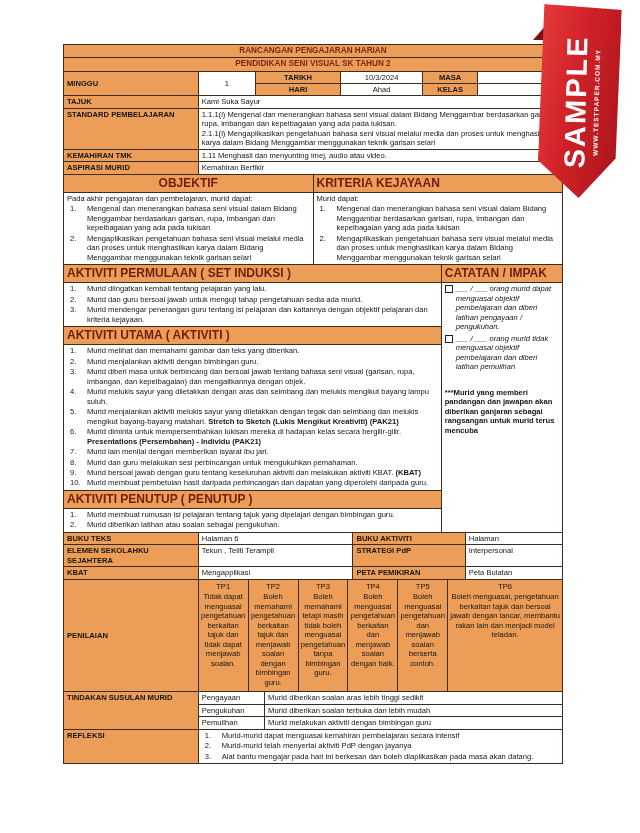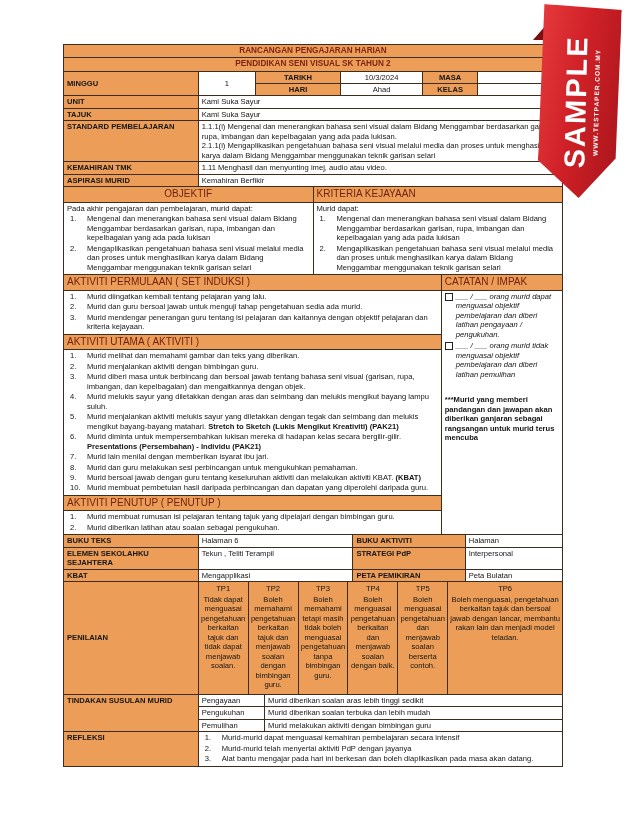--- a/index.html
+++ b/index.html
@@ -6,21 +6,21 @@
   body{width:640px;height:833px;background:#ffffff;font-family:"Liberation Sans",sans-serif;position:relative;overflow:hidden;}
   .doc{position:absolute;left:63px;top:45px;width:500px;}
   table{border-collapse:collapse;table-layout:fixed;width:100%;margin-top:-1px;}
   td{border:1px solid #3e2d1d;padding:1px 3px;font-size:7.6px;line-height:1.25;color:#151515;vertical-align:top;word-wrap:break-word;}
   .o{background:#EC9E58;}
   .w{background:#ffffff;}
   .b{font-weight:bold;}
   .c{text-align:center;}
   .mid{vertical-align:middle;}
   .title-cell{text-align:center;font-weight:bold;color:#7e2414;font-size:8.2px;padding:1px 2px;}
-  .sec{color:#6e1e10;font-weight:normal;font-size:10px;}
+  .sec{color:#6e1e10;font-weight:bold;font-size:12px;}
   .li{display:flex;margin:0 0 1px 0;}
   .num{flex:0 0 17px;padding-left:3px;}
   .txt{flex:1;padding-right:2px;}
   .intro{margin-bottom:1px;}
   .check{display:flex;margin-bottom:2px;font-style:italic;}
   .cb{flex:0 0 6px;height:6px;border:1px solid #222;margin:1px 3px 0 0;background:#fff;}
   .note{font-weight:bold;margin-top:16px;}
   .tp{ text-align:center;padding:2px 2px 4px 2px;}
   .tp .tpname{font-weight:normal;display:block;margin-bottom:1px;}
   
@@ -81,26 +81,20 @@
     </tr>
   </tbody>
     </table>
 
   <table>
     <colgroup>
         <col style="width:27%">
         <col style="width:73%">
       </colgroup>
     <tbody>
-        <tr>
-      <td class="o b">UNIT</td>
-      <td class="w">
-            <div>Kami Suka Sayur</div>
-          </td>
-    </tr>
     <tr>
       <td class="o b">TAJUK</td>
       <td class="w">
             <div>Kami Suka Sayur</div>
           </td>
     </tr>
     <tr>
       <td class="o b">STANDARD PEMBELAJARAN</td>
       <td class="w">
         <div>1.1.1(i) Mengenal dan menerangkan bahasa seni visual dalam Bidang Menggambar berdasarkan garisan, rupa, imbangan dan kepelbagaian yang ada pada lukisan.</div>

